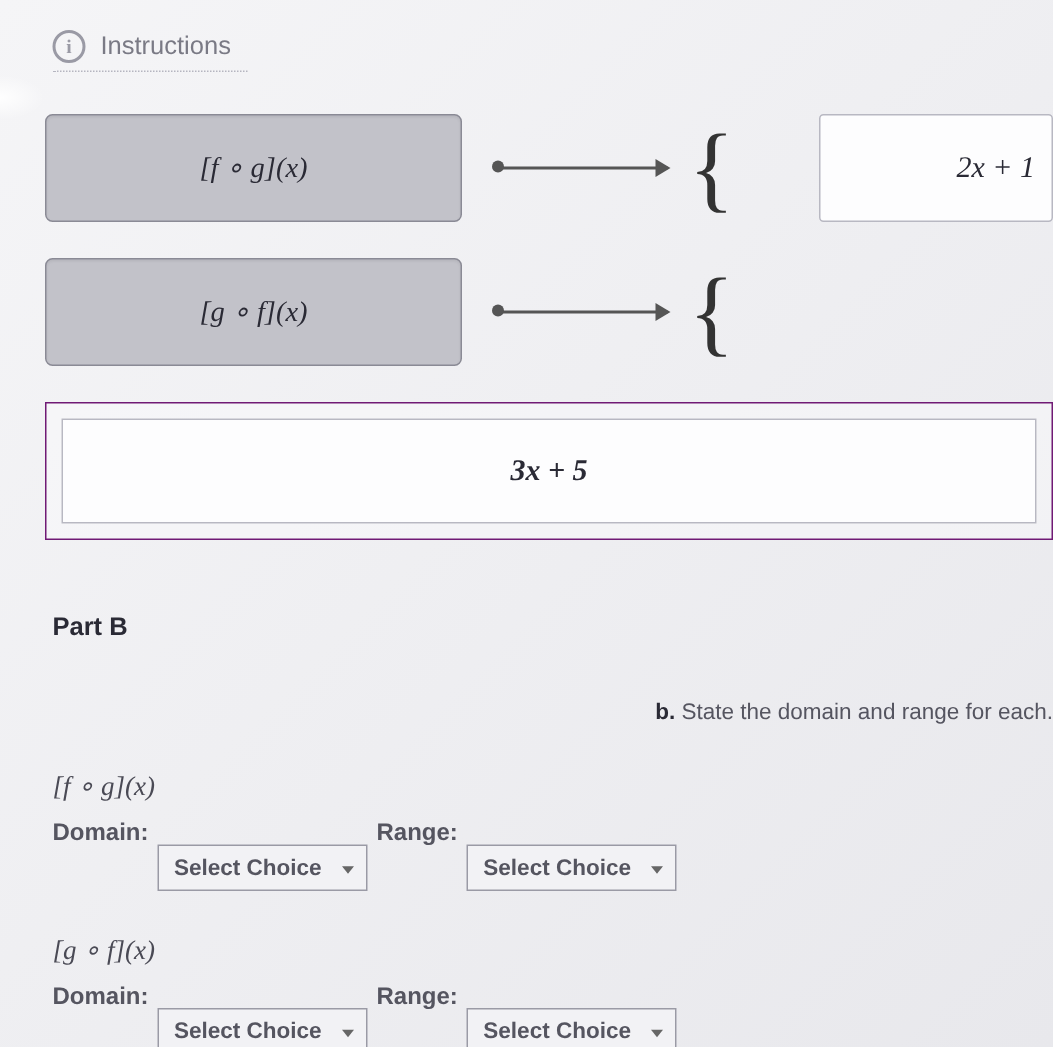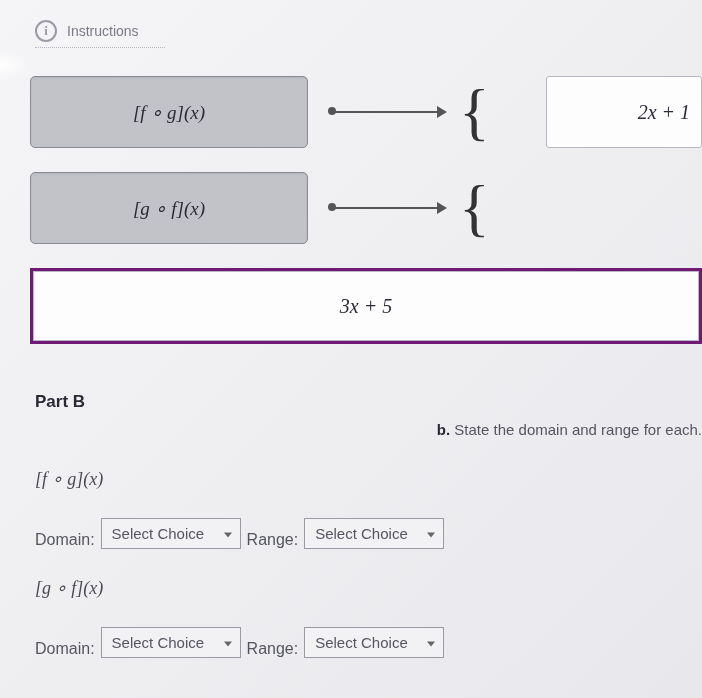--- a/index.html
+++ b/index.html
@@ -31,21 +31,21 @@
       border-radius: 50%;
       display: flex;
       align-items: center;
       justify-content: center;
       font-size: 13px;
       font-weight: bold;
       color: #9a9aa5;
       font-family: Georgia, serif;
     }
     .instructions-text {
-      font-size: 14px;
+      font-size: 17px;
       color: #7a7a85;
     }
     .instructions-underline {
       border-bottom: 1px dotted #b5b5c0;
       width: 130px;
       margin-left: 5px;
       margin-bottom: 28px;
       margin-top: -20px;
     }
     .matching-area {
@@ -120,23 +120,25 @@
       font-size: 20px;
       color: #2a2a35;
       font-style: italic;
       font-family: Georgia, 'Times New Roman', serif;
       min-width: 120px;
       padding-left: 80px;
       margin-left: 38px;
     }
     .wide-answer-container {
       margin-top: 8px;
-      border: 3px solid #701a75;
+      padding: 10px;
+      border: 1px solid #701a75;
       background: rgba(250,250,252,0.5);
       margin-right: 0;
+      font-weight: bold;
     }
     .wide-answer-box {
       height: 70px;
       background: #fdfdfe;
       border: 1px solid #b8b8c2;
       display: flex;
       align-items: center;
       justify-content: center;
       font-size: 20px;
       color: #2a2a35;
@@ -144,21 +146,21 @@
       font-family: Georgia, 'Times New Roman', serif;
     }
     .part-b-section {
       margin-top: 48px;
       padding-left: 5px;
     }
     .part-b-title {
       font-size: 17px;
       font-weight: bold;
       color: #2a2a35;
-      margin-bottom: 9px;
+      margin-bottom: 38px;
     }
     .part-b-prompt {
       font-size: 15px;
       color: #555560;
       margin-bottom: 30px;
       text-align: right;
     }
     .part-b-prompt .bold {
       font-weight: bold;
       color: #2a2a35;
@@ -168,24 +170,25 @@
     }
     .comp-label {
       font-size: 18px;
       color: #4a4a55;
       font-style: italic;
       font-family: Georgia, 'Times New Roman', serif;
       margin-bottom: 12px;
     }
     .dropdown-row {
       display: flex;
-      align-items: flex-end;
+      align-items: flex-start;
       gap: 6px;
       font-size: 16px;
       color: #555560;
+      font-weight: bold;
     }
     .field-label {
       color: #555560;
     }
     .select-box {
       border: 1px solid #9a9aa5;
       background: #f2f2f5;
       padding: 6px 24px 6px 10px;
       font-size: 15px;
       color: #555560;

